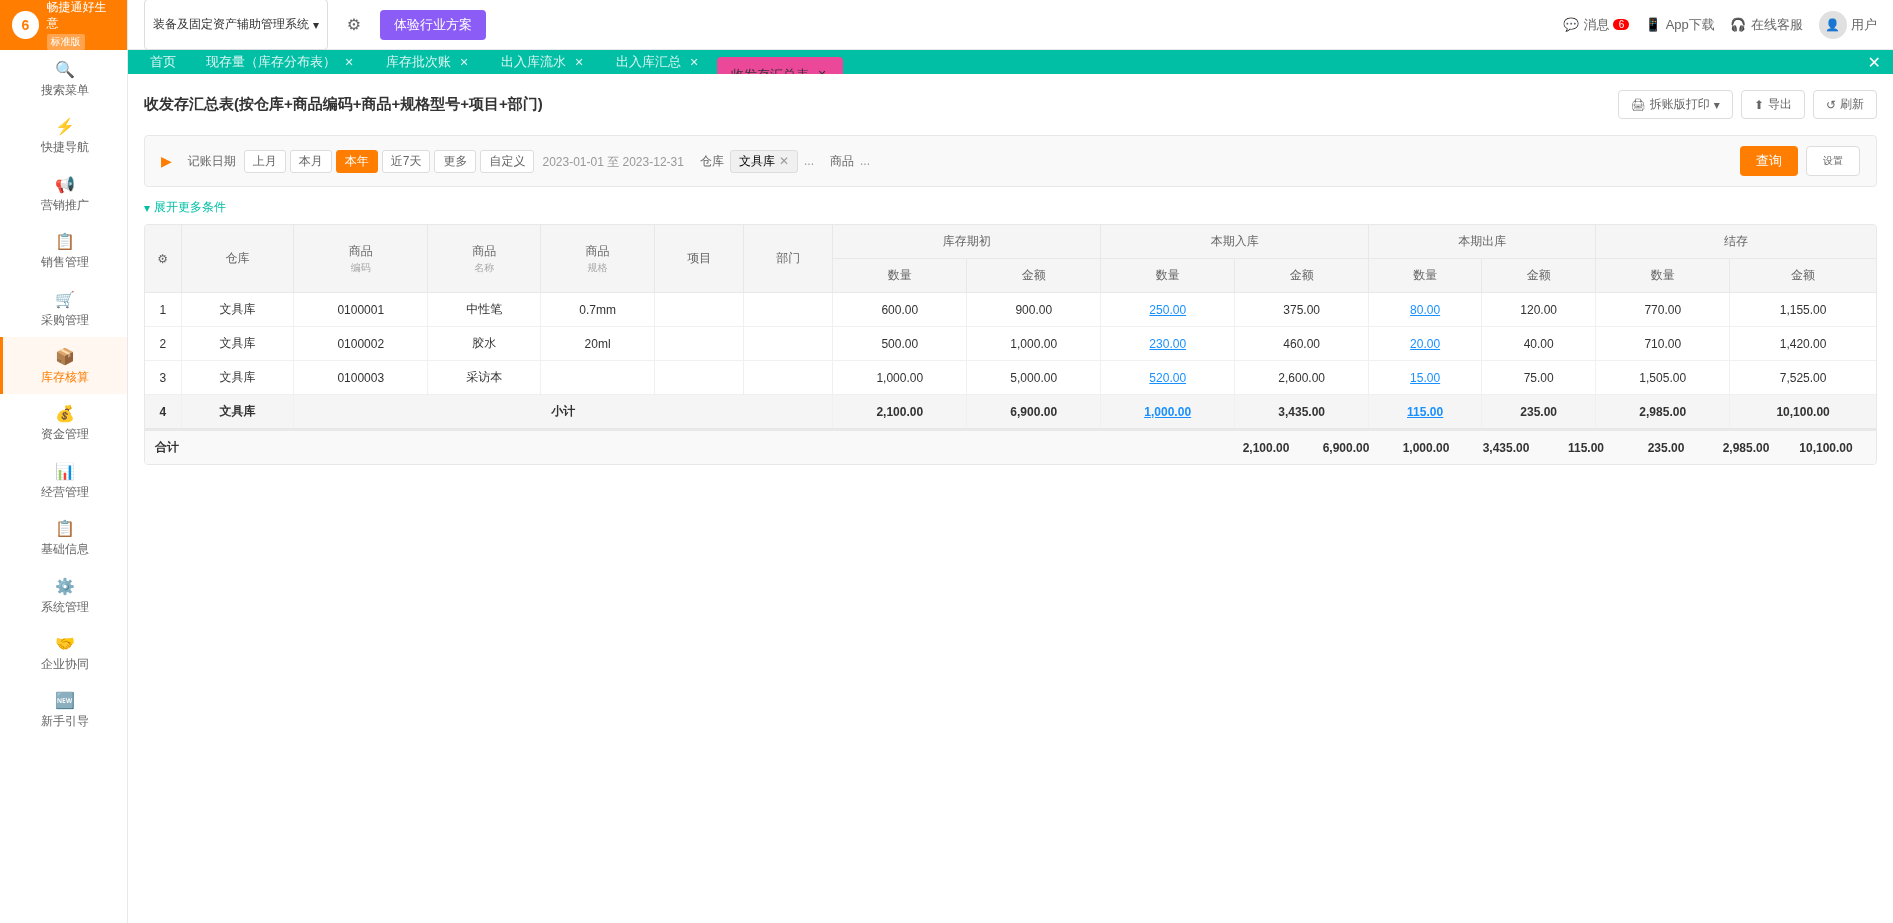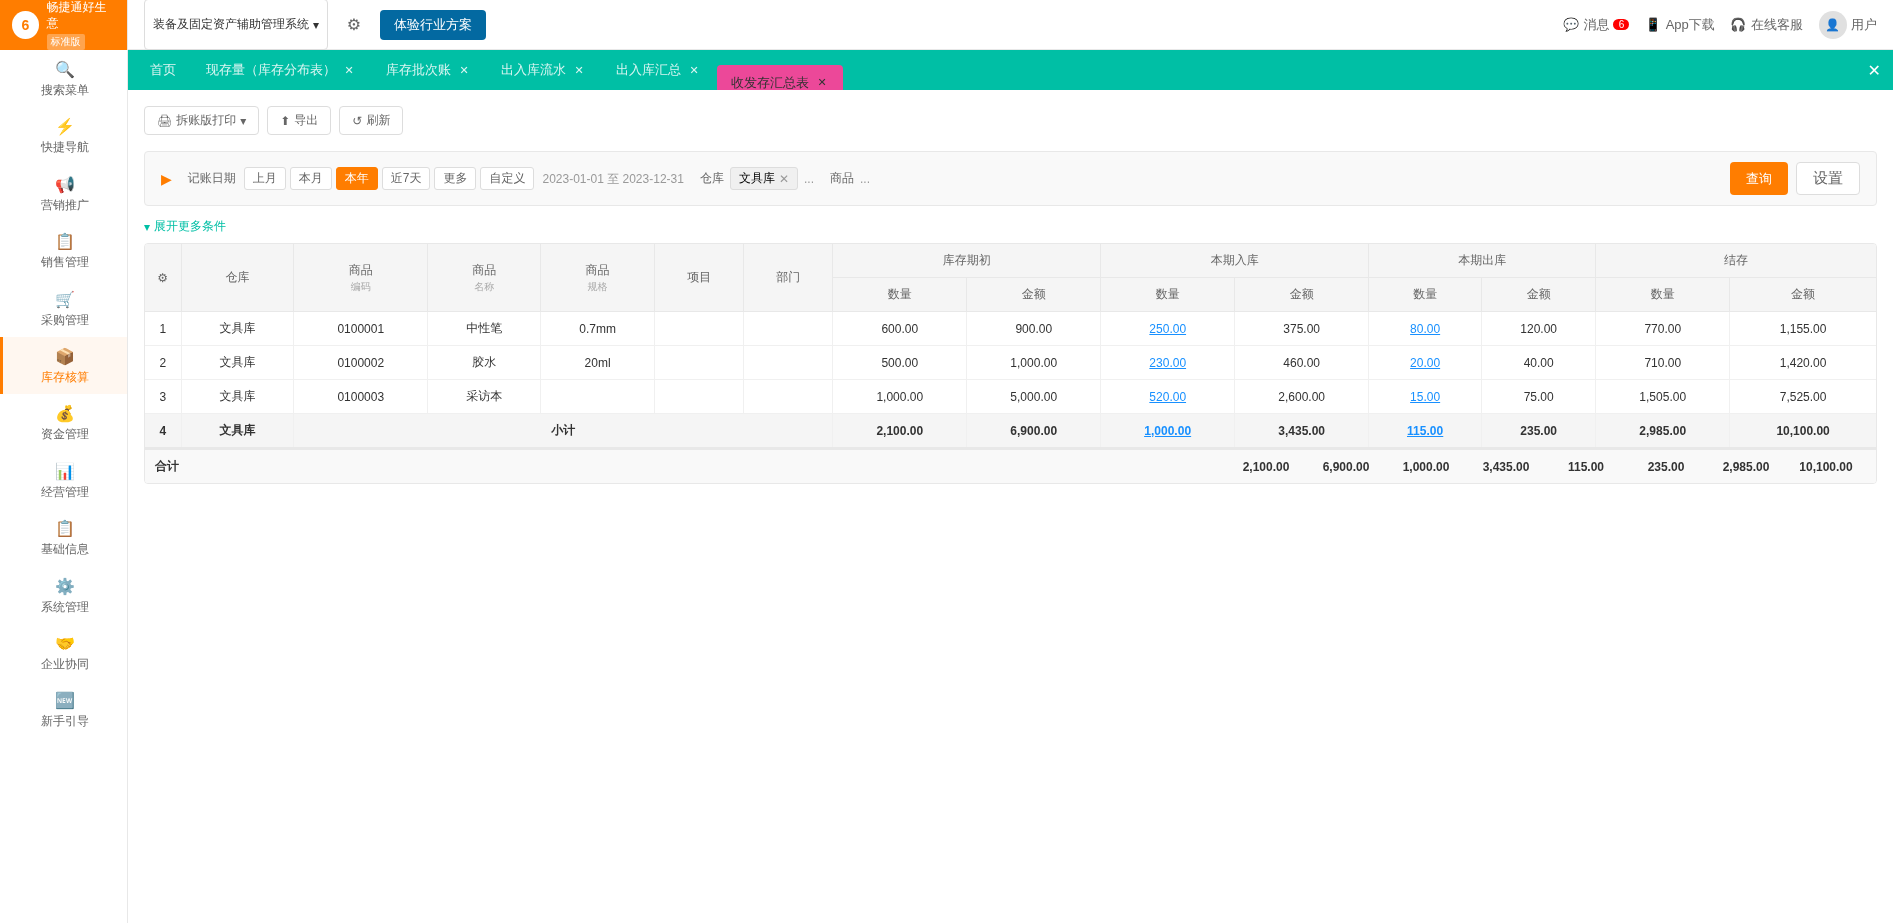--- a/index.html
+++ b/index.html
@@ -18,41 +18,41 @@
     .sidebar-item-label { text-align: center; line-height: 1.2; }
 
     
     .main { flex: 1; display: flex; flex-direction: column; overflow: hidden; }
 
     
     .topbar { height: 50px; background: #fff; border-bottom: 1px solid #e8e8e8; display: flex; align-items: center; padding: 0 16px; gap: 12px; justify-content: space-between; }
     .topbar-left { display: flex; align-items: center; gap: 12px; }
     .topbar-select { display: flex; align-items: center; gap: 4px; border: 1px solid #ddd; border-radius: 4px; padding: 16px 8px; cursor: pointer; font-size: 12px; color: #333; }
     .topbar-settings { width: 28px; height: 28px; display: flex; align-items: center; justify-content: center; cursor: pointer; color: #666; font-size: 16px; }
-    .topbar-btn { background: #0369a1; color: #fff; border: none; border-radius: 4px; padding: 6px 14px; font-size: 13px; cursor: pointer; }
+    .topbar-btn { background: #8b5cf6; color: #fff; border: none; border-radius: 4px; padding: 6px 14px; font-size: 13px; cursor: pointer; }
     .topbar-right { display: flex; align-items: center; gap: 16px; color: #666; font-size: 13px; }
     .topbar-right-item { display: flex; align-items: center; gap: 4px; cursor: pointer; }
     .badge { background: #f00; color: #fff; border-radius: 10px; font-size: 10px; padding: 0 4px; min-width: 16px; text-align: center; }
     .user-avatar { width: 28px; height: 28px; background: #e0e0e0; border-radius: 50%; display: flex; align-items: center; justify-content: center; color: #666; font-size: 12px; }
 
     
-    .tabbar { background: #00bfa5; display: flex; align-items: center; height: 40px; padding: 0 8px; gap: 2px; }
+    .tabbar { background: #00bfa5; display: flex; align-items: center; height: 24px; padding: 0 8px; gap: 2px; }
     .tab { display: flex; align-items: center; gap: 6px; padding: 6px 14px; cursor: pointer; font-size: 13px; color: rgba(255,255,255,0.85); border-radius: 4px 4px 0 0; height: 36px; }
     .tab.active { background: #ec4899; color: #333; margin-top: 25px; }
     .tab-close { font-size: 11px; color: inherit; cursor: pointer; display: flex; align-items: center; }
     .tab-close-btn { width: 14px; height: 14px; display: flex; align-items: center; justify-content: center; border-radius: 50%; }
     .tabbar-close { margin-left: auto; color: #fff; cursor: pointer; font-size: 16px; padding: 4px; }
 
     
     .page-content { flex: 1; overflow-y: auto; background: #fff; padding: 16px; }
     .page-title { font-size: 15px; font-weight: bold; color: #333; margin-bottom: 16px; display: flex; justify-content: space-between; align-items: center; }
     .page-title-actions { display: flex; gap: 8px; align-items: center; }
     .btn-outline { display: flex; align-items: center; gap: 4px; border: 1px solid #ddd; border-radius: 4px; padding: 5px 12px; cursor: pointer; font-size: 12px; color: #666; background: #fff; }
     .btn-primary { background: #ff7d00; color: #fff; border: none; border-radius: 4px; padding: 6px 16px; font-size: 13px; cursor: pointer; }
-    .btn-default { background: #fff; color: #666; border: 1px solid #ddd; border-radius: 4px; padding: 6px 16px; font-size: 15px; cursor: pointer; }
+    .btn-default { background: #fff; color: #666; border: 1px solid #ddd; border-radius: 4px; padding: 6px 16px; font-size: 10px; cursor: pointer; }
 
     
     .filter-bar { background: #f9f9f9; border: 1px solid #e8e8e8; border-radius: 4px; padding: 10px 16px; margin-bottom: 12px; display: flex; align-items: center; gap: 16px; flex-wrap: wrap; }
     .filter-arrow { color: #ff7d00; font-size: 14px; cursor: pointer; }
     .filter-group { display: flex; align-items: center; gap: 8px; }
     .filter-label { color: #666; font-size: 12px; }
     .filter-date-buttons { display: flex; gap: 4px; }
     .filter-date-btn { padding: 2px 8px; border: 1px solid #ddd; border-radius: 3px; cursor: pointer; font-size: 12px; color: #666; background: #fff; }
     .filter-date-btn.active { background: #ff7d00; color: #fff; border-color: #ff7d00; }
     .filter-date-range { font-size: 12px; color: #999; margin-top: 2px; }
@@ -212,20 +212,21 @@
         <span class="tab-close">
           <span class="tab-close-btn">✕</span>
         </span>
       </div>
       <span class="tabbar-close">✕</span>
   </div>
 
   <div class="page-content">
 
     <div class="page-title">
+      <span>收发存汇总表(按仓库+商品编码+商品+规格型号+项目+部门)</span>
       <div class="page-title-actions">
         <button class="btn-outline">
           <span>🖨</span>
           <span>拆账版打印</span>
           <span>▾</span>
         </button>
         <button class="btn-outline">
           <span>⬆</span>
           <span>导出</span>
         </button>

